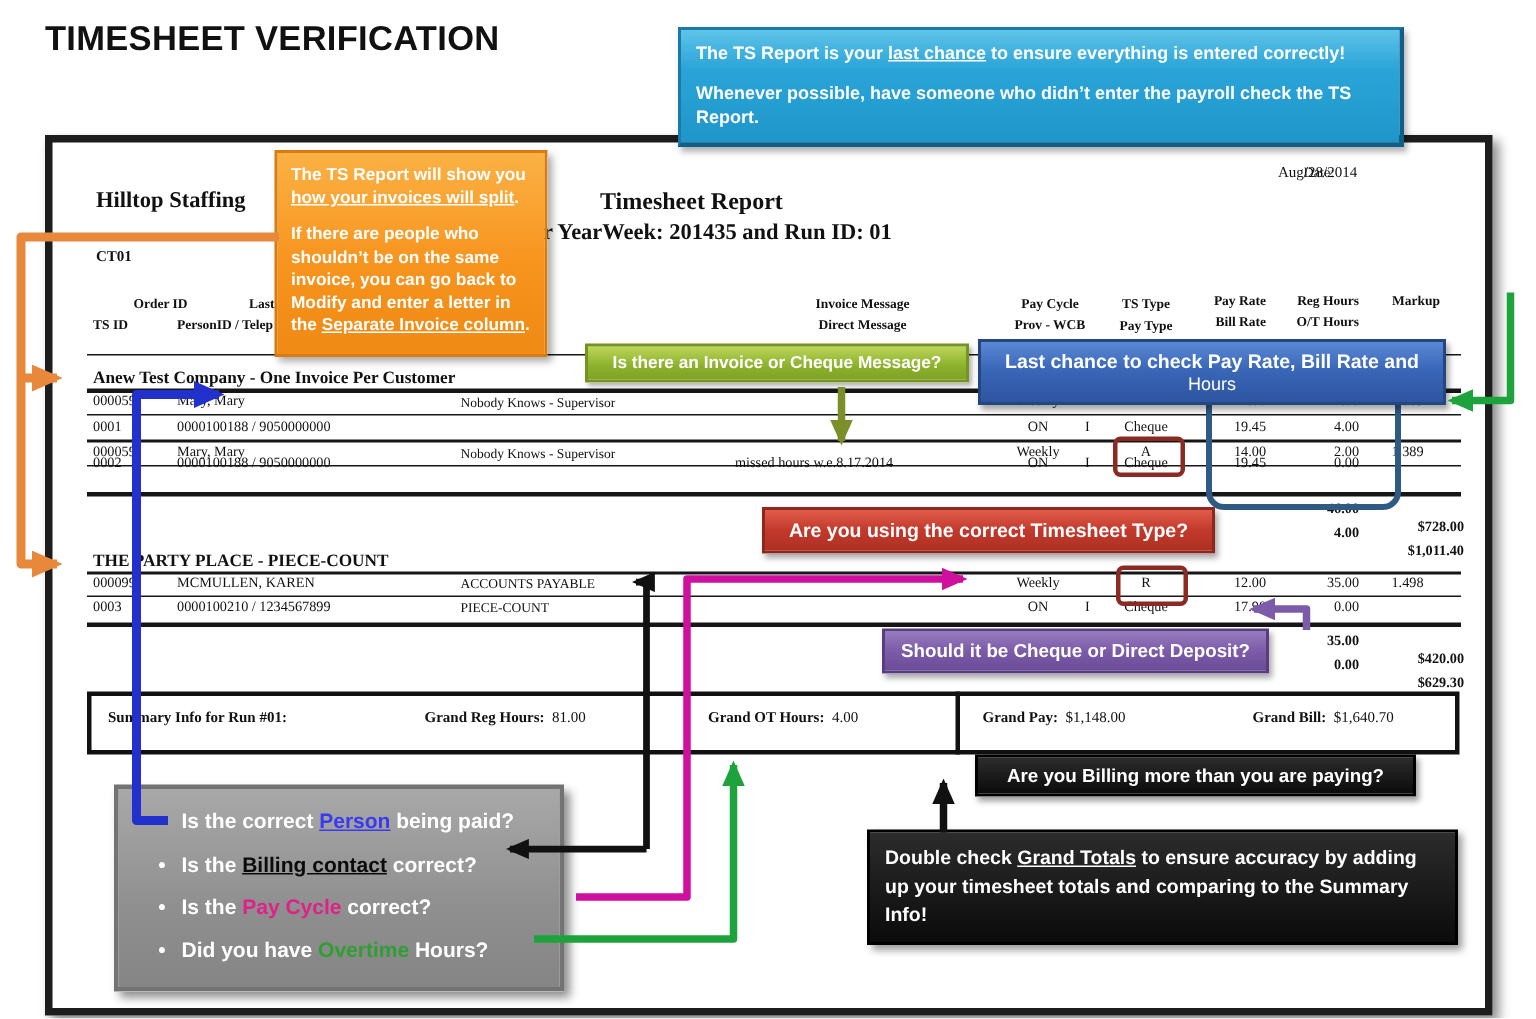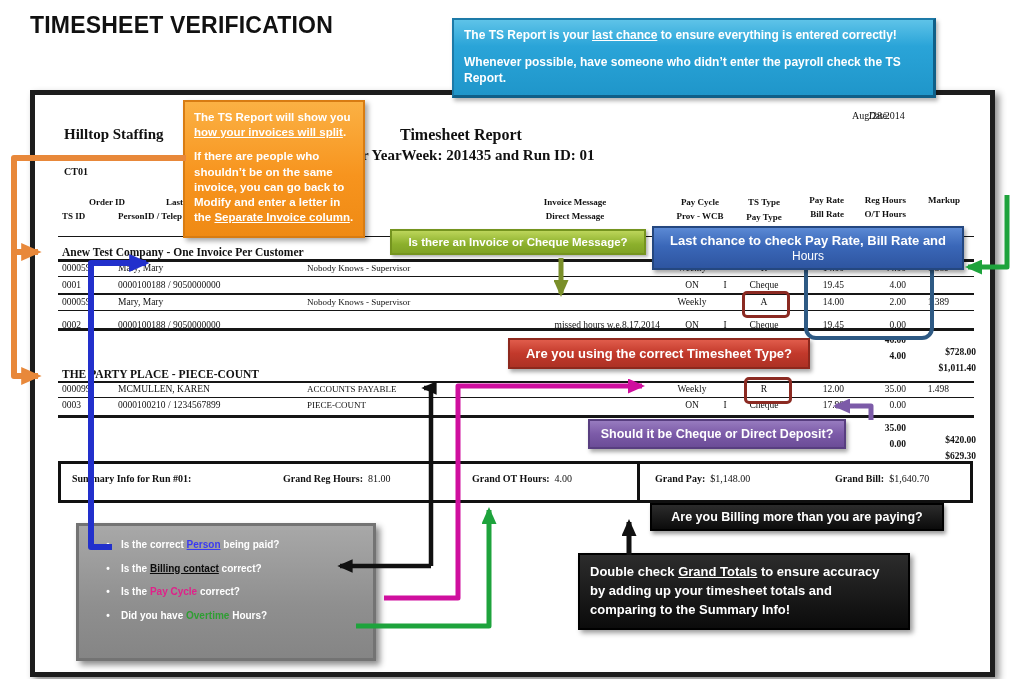--- a/index.html
+++ b/index.html
@@ -19,21 +19,21 @@
   .date-lbl{left:869px;top:111px;font-size:9.5px;}
   .date-val{left:852px;top:110px;font-size:10px;}
   .code{left:64px;top:166px;font-size:10px;font-weight:bold;}
   .hdr{font-size:9px;font-weight:bold;}
   .sec-title{left:62px;font-size:11.5px;font-weight:bold;}
   .row{position:absolute;left:0;top:0;width:1024px;height:13px;font-family:"Liberation Serif",serif;
        font-size:9.5px;color:#111;}
   .c-id{position:absolute;left:62px;width:54px;}
   .c-name{position:absolute;left:118px;width:180px;}
   .c-contact{position:absolute;left:307px;width:180px;font-size:9px;}
-  .c-msg{position:absolute;left:490px;width:170px;text-align:right;}
+  .c-msg{position:absolute;left:490px;width:170px;text-align:left;}
   .c-cycle{position:absolute;left:662px;width:60px;text-align:center;}
   .c-wcb{position:absolute;left:718px;width:14px;text-align:center;}
   .c-type{position:absolute;left:728px;width:72px;text-align:center;}
   .c-rate{position:absolute;left:790px;width:54px;text-align:right;}
   .c-hours{position:absolute;left:850px;width:56px;text-align:right;}
   .c-markup{position:absolute;left:906px;width:43px;text-align:right;}
   .c-amount{position:absolute;left:906px;width:70px;text-align:right;margin-top:12px;}
   .tot{position:absolute;width:1024px;height:13px;font-family:"Liberation Serif",serif;
        font-size:9.5px;font-weight:bold;color:#111;}
   
@@ -64,23 +64,23 @@
      box-shadow:2px 3px 4px rgba(0,0,0,.35);}
   .co-royal .small{font-size:12px;font-weight:normal;}
   .co-red{left:508px;top:338px;width:302px;padding:6px 10px;font-size:13px;text-align:center;
      background:linear-gradient(#e05c4b,#c2392b 50%,#ad3124);border:2px solid #8d281d;
      box-shadow:2px 3px 4px rgba(0,0,0,.35);}
   .co-purple{left:588px;top:419px;width:258px;padding:6px 8px;font-size:12.5px;text-align:center;
      background:linear-gradient(#977bbf,#7c5ba8 50%,#6b4c97);border:2px solid #583e80;
      box-shadow:2px 3px 4px rgba(0,0,0,.35);}
   .co-black1{left:650px;top:503px;width:294px;padding:5px 8px;font-size:12.5px;text-align:center;
      background:linear-gradient(#2c2c2c,#0b0b0b);border:2px solid #000;box-shadow:2px 3px 4px rgba(0,0,0,.4);}
-  .co-black2{left:578px;top:553px;width:332px;padding:8px 10px;font-size:13px;line-height:1.45;
+  .co-black2{left:578px;top:553px;width:394px;padding:8px 10px;font-size:13px;line-height:1.45;
      background:linear-gradient(#2c2c2c,#0b0b0b);border:2px solid #000;box-shadow:3px 3px 5px rgba(0,0,0,.4);}
-  .co-gray{left:76px;top:523px;width:300px;height:138px;padding:13px 10px 10px 16px;font-size:10px;
+  .co-gray{left:76px;top:523px;width:300px;height:138px;padding:13px 10px 10px 16px;font-size:14px;
      background:linear-gradient(#a8a8a8,#8f8f8f 60%,#858585);border:3px solid #737373;
      box-shadow:4px 4px 6px rgba(0,0,0,.45);}
   .bullet{display:flex;margin-bottom:11px;line-height:1.25;}
   .bullet .dot{width:26px;flex:none;text-align:center;}
   .hl-person{color:#3a3af2;text-decoration:underline;}
   .hl-billing{color:#0b0b0b;text-decoration:underline;}
   .hl-paycycle{color:#e0218a;}
   .hl-overtime{color:#2f9e33;}
   
   .redbox{position:absolute;border:3px solid #8b2a22;border-radius:5px;z-index:6;}
@@ -155,21 +155,21 @@
   <div class="row" style="top:297px;">
     <span class="c-id">000059</span>
     <span class="c-name">Mary, Mary</span>
     <span class="c-contact">Nobody Knows - Supervisor</span>
     <span class="c-cycle">Weekly</span>
     <span class="c-type">A</span>
     <span class="c-rate">14.00</span>
     <span class="c-hours">2.00</span>
     <span class="c-markup">1.389</span>
   </div>
-  <div class="row" style="top:320px;">
+  <div class="row" style="top:304px;">
     <span class="c-id">0002</span>
     <span class="c-name">0000100188 / 9050000000</span>
     <span class="c-msg">missed hours w.e.8.17.2014</span>
     <span class="c-cycle">ON</span>
     <span class="c-wcb">I</span>
     <span class="c-type">Cheque</span>
     <span class="c-rate">19.45</span>
     <span class="c-hours">0.00</span>
   </div>
 

